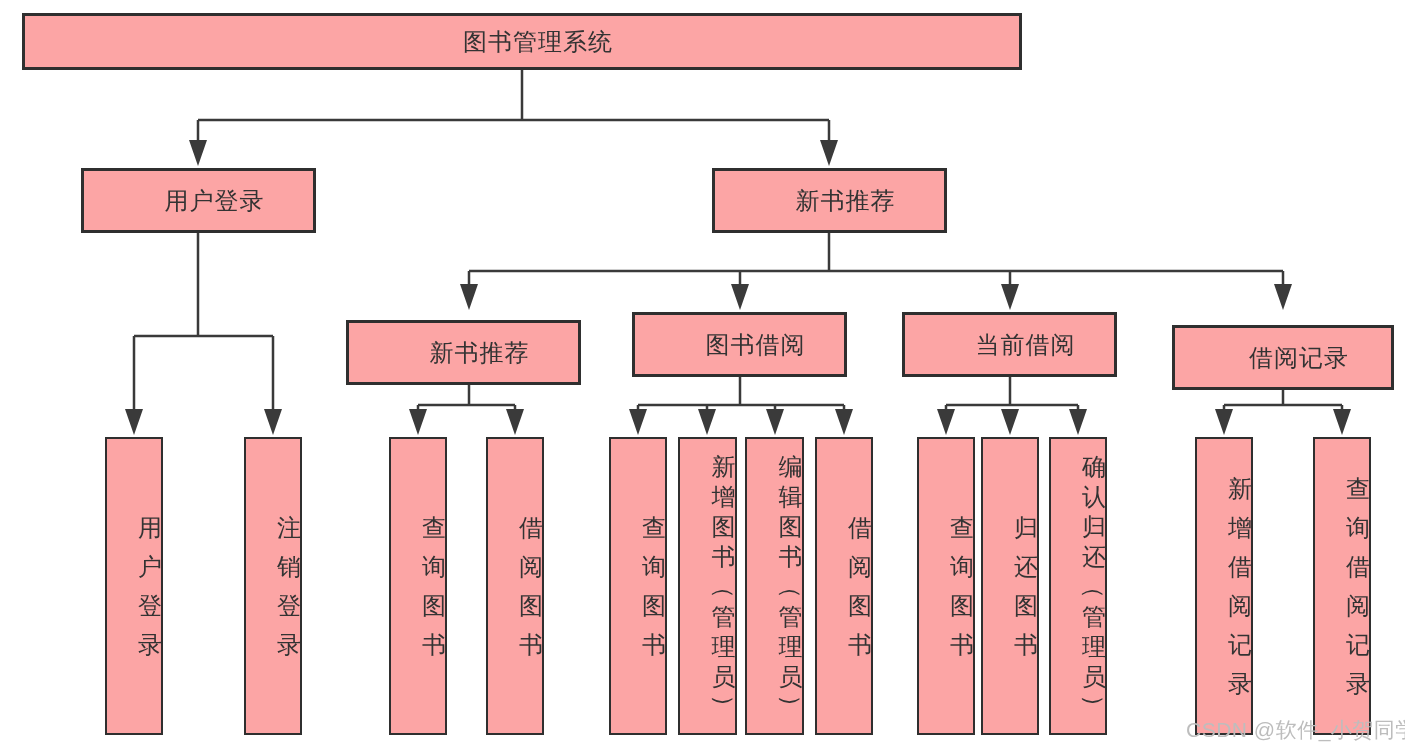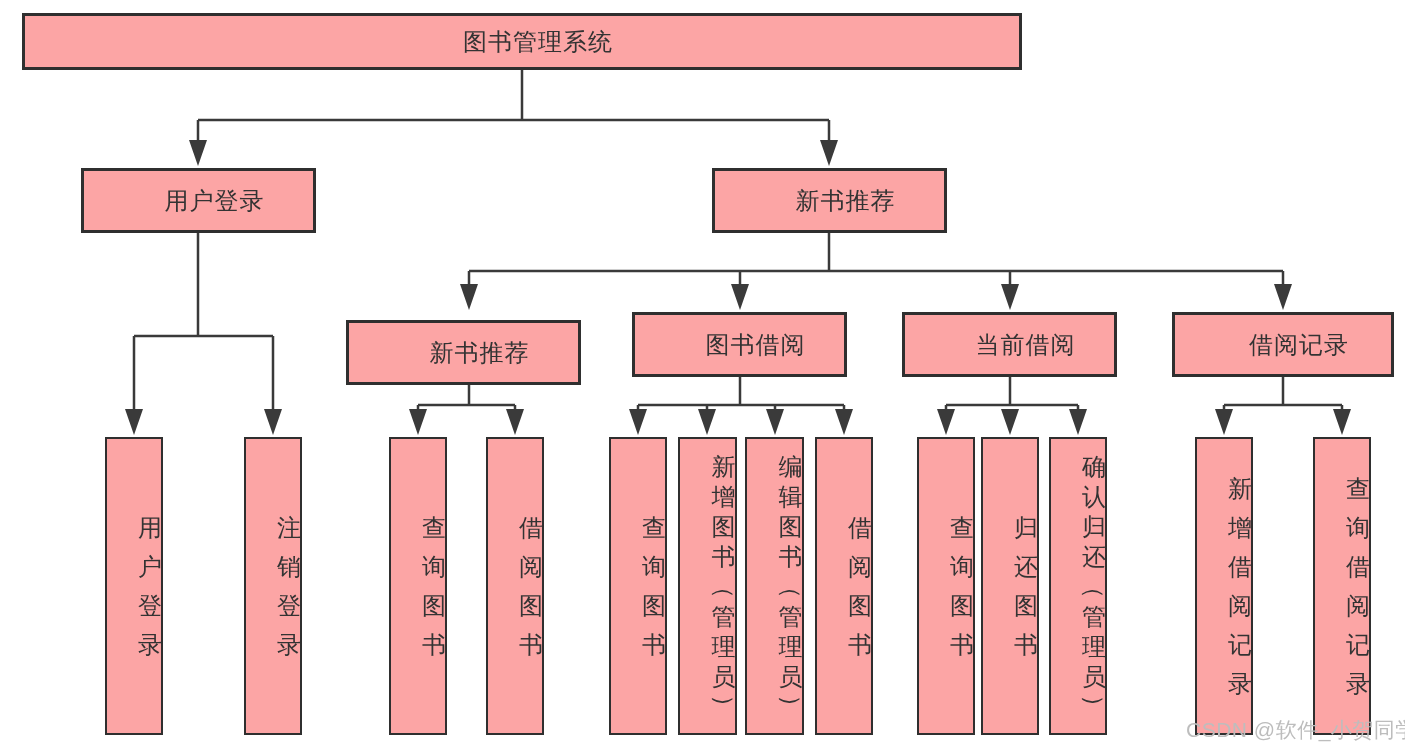--- a/index.html
+++ b/index.html
@@ -100,21 +100,21 @@
 
   <div class="box" style="left:346px; top:312px; width:235px; height:65px;margin-top:8px;">
     <span class="hlabel">新书推荐</span>
   </div>
   <div class="box" style="left:632px; top:312px; width:215px; height:65px;">
     <span class="hlabel">图书借阅</span>
   </div>
   <div class="box" style="left:902px; top:312px; width:215px; height:65px;text-align:right;">
     <span class="hlabel">当前借阅</span>
   </div>
-  <div class="box" style="left:1172px; top:312px; width:222px; height:65px;">
+  <div class="box" style="left:1172px; top:325px; width:222px; height:65px;">
     <span class="hlabel">借阅记录</span>
   </div>
 
   <div class="box leaf" style="left:105px; top:437px; width:58px; height:298px;">
     <span class="vlabel">
         <span class="vchar">用</span>
         <span class="vchar">户</span>
         <span class="vchar">登</span>
         <span class="vchar">录</span>
       </span>

